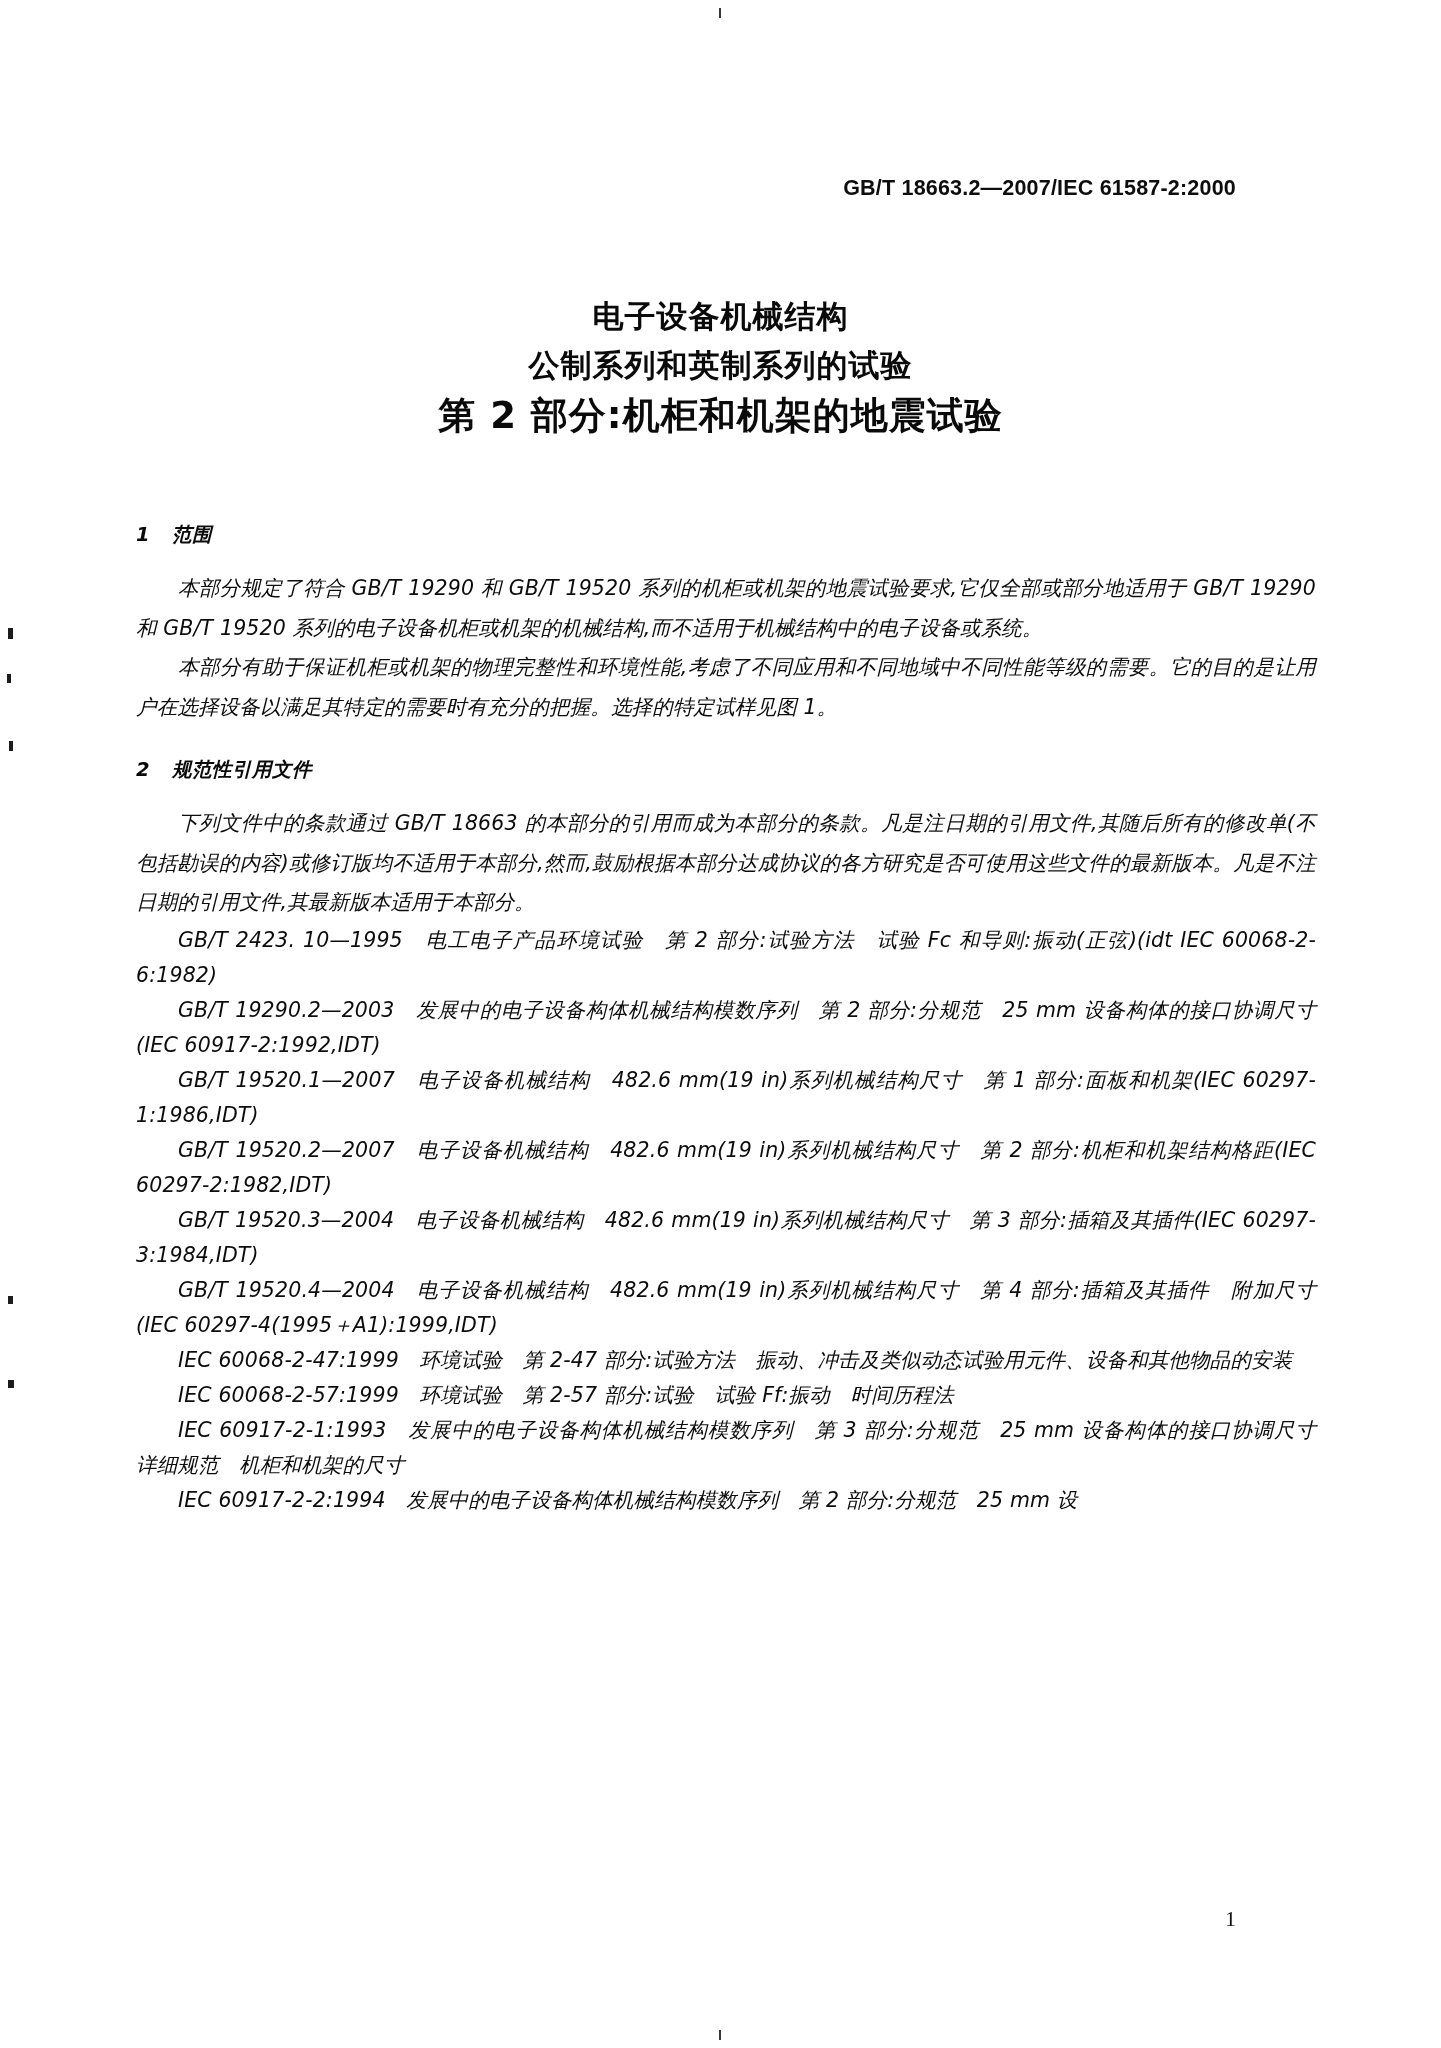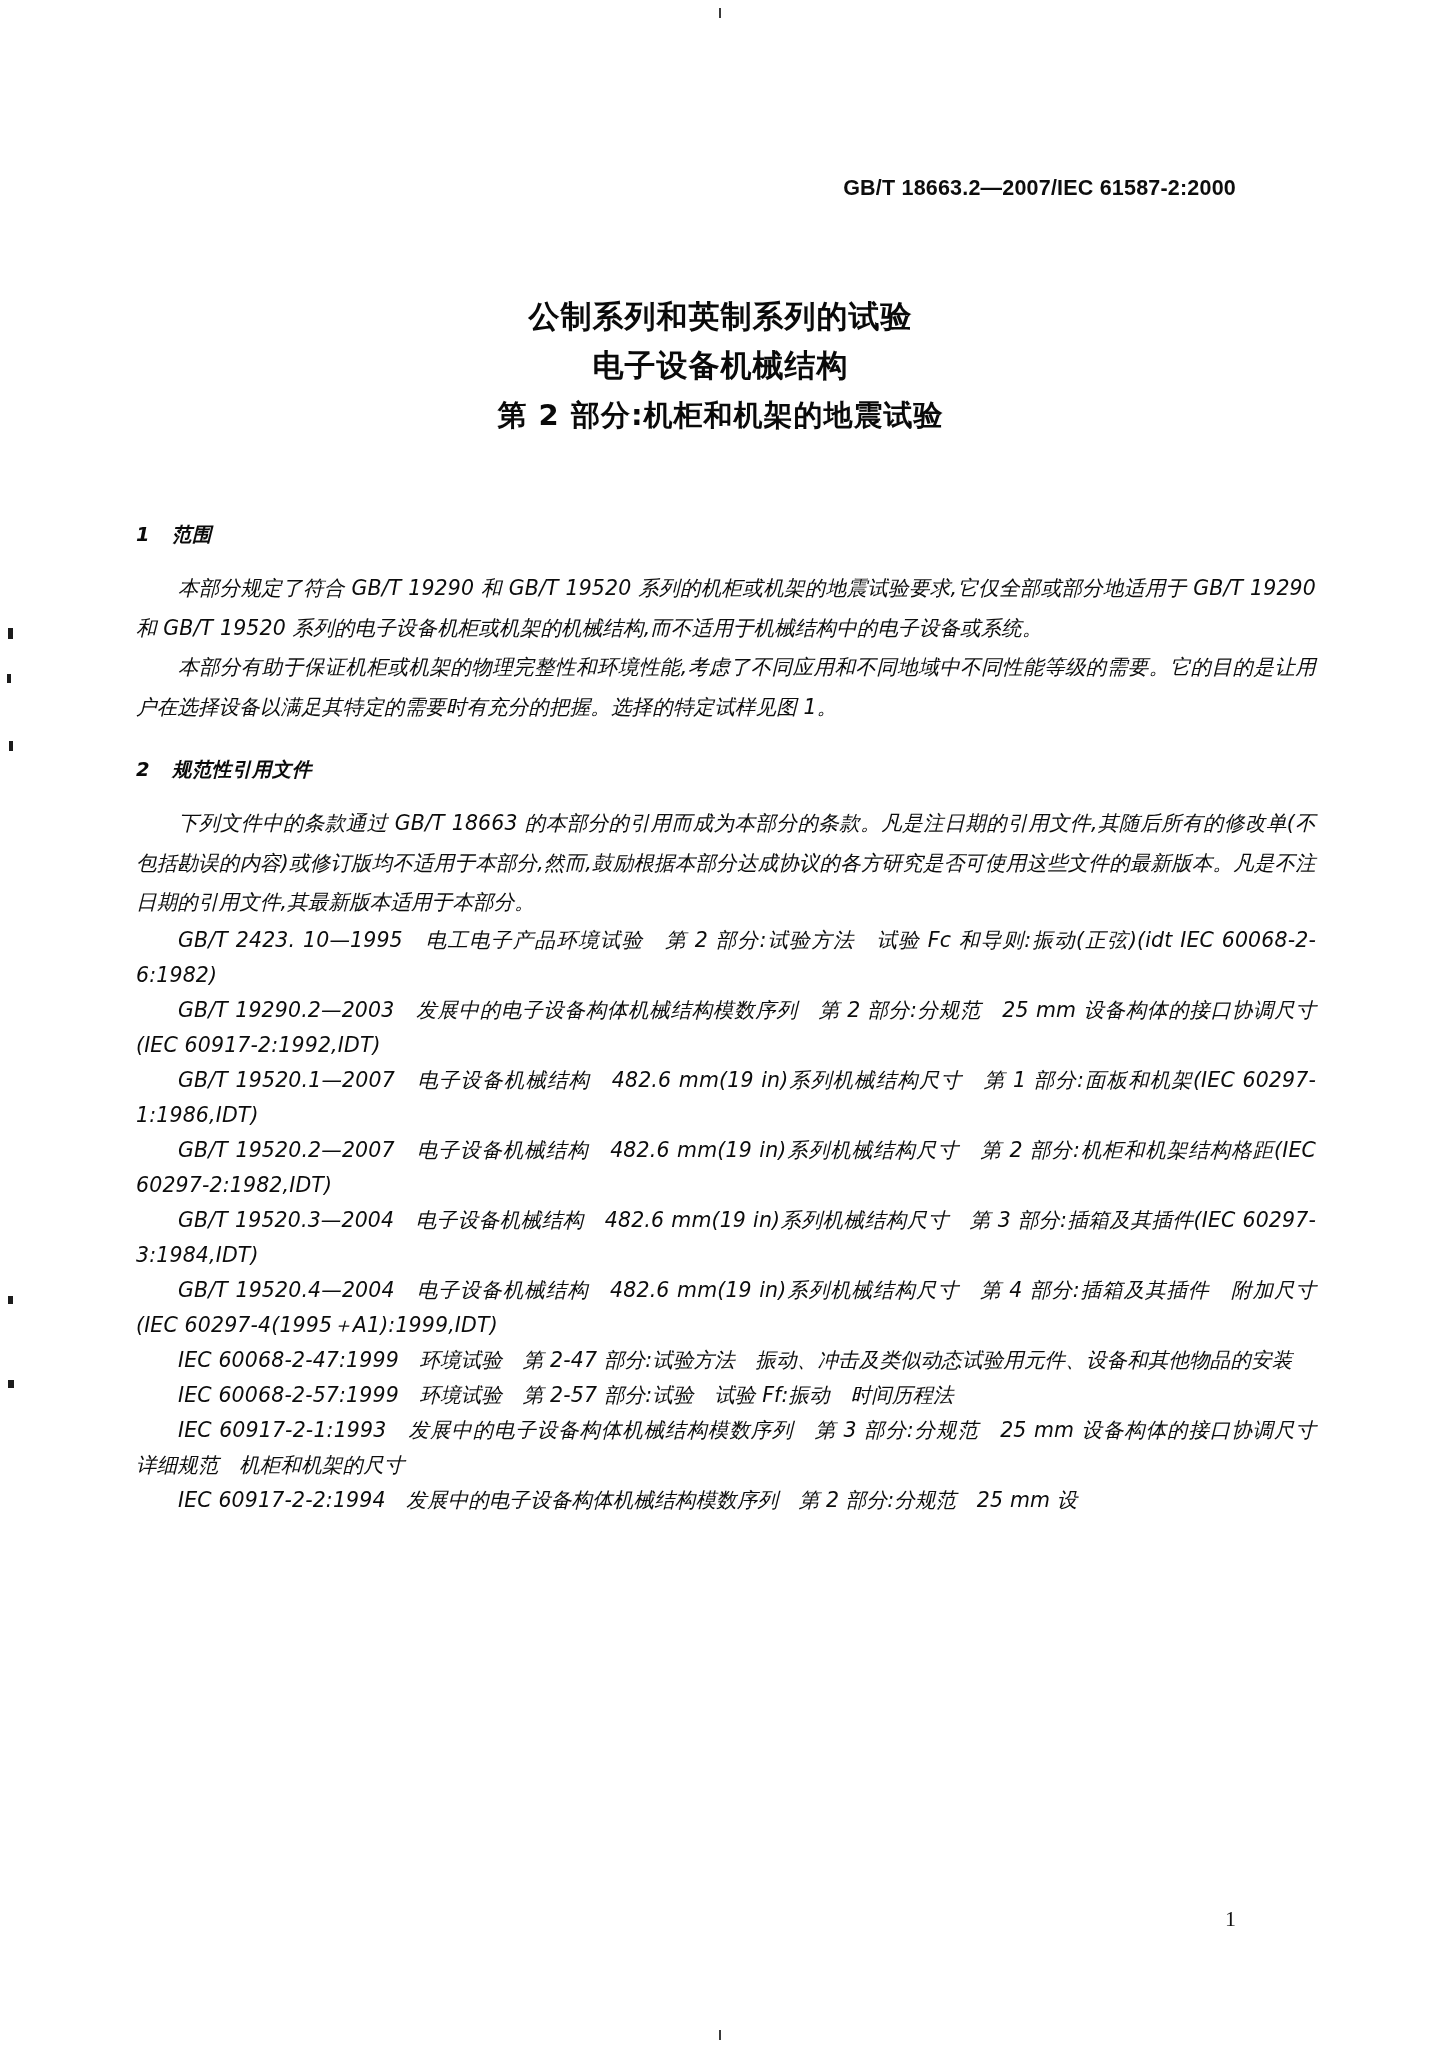--- a/index.html
+++ b/index.html
@@ -45,21 +45,21 @@
     text-align: center;
   }
   .title-line {
     font-family: "DejaVu Sans", "Liberation Sans", sans-serif;
     font-weight: bold;
     color: #0a0a0a;
     letter-spacing: 1px;
   }
   .title-line.l1 { font-size: 31px; line-height: 49px; }
   .title-line.l2 { font-size: 31px; line-height: 49px; }
-  .title-line.l3 { font-size: 29px; line-height: 51px; }
+  .title-line.l3 { font-size: 37px; line-height: 51px; }
 
   
   .body-region {
     position: absolute;
     top: 520px;
     left: 136px;
     width: 1180px;
     font-style: italic;
   }
 
@@ -131,22 +131,22 @@
 
   <div class="dust" style="left:8px;top:628px;width:5px;height:11px;"></div>
   <div class="dust" style="left:7px;top:674px;width:4px;height:9px;"></div>
   <div class="dust" style="left:9px;top:741px;width:4px;height:10px;"></div>
   <div class="dust" style="left:8px;top:1296px;width:5px;height:8px;"></div>
   <div class="dust" style="left:8px;top:1380px;width:6px;height:8px;"></div>
 
   <div class="running-head">GB/T  18663.2—2007/IEC 61587-2:2000</div>
 
   <div class="title-block">
+    <div class="title-line l1">电子设备机械结构</div>
     <div class="title-line l2">公制系列和英制系列的试验</div>
-    <div class="title-line l1">电子设备机械结构</div>
     <div class="title-line l3">第 2 部分:机柜和机架的地震试验</div>
   </div>
 
   <div class="body-region">
 
     <div class="sec-head">
       <span class="num">1</span><span>范围</span>
     </div>
     <div class="gap-md"></div>
     <p class="para indent">本部分规定了符合 GB/T 19290 和 GB/T 19520 系列的机柜或机架的地震试验要求,它仅全部或部分地适用于 GB/T 19290 和 GB/T 19520 系列的电子设备机柜或机架的机械结构,而不适用于机械结构中的电子设备或系统。</p>

